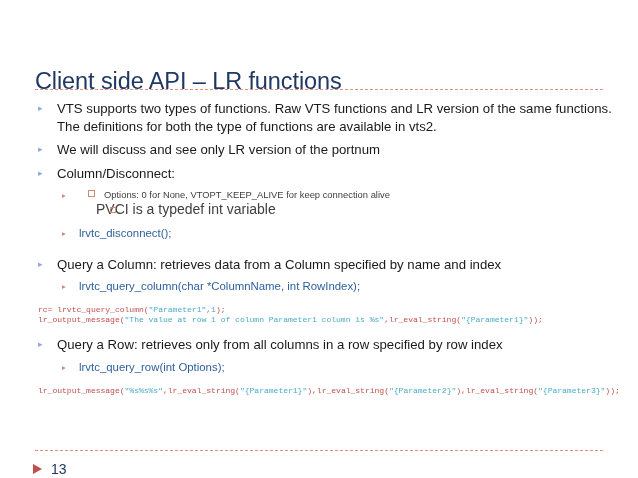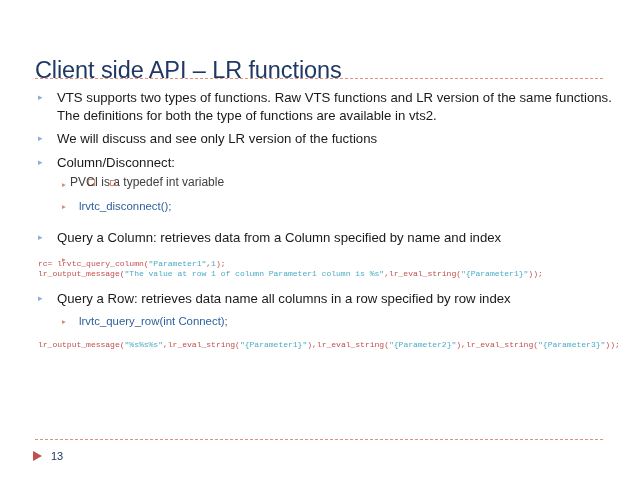--- a/index.html
+++ b/index.html
@@ -10,21 +10,21 @@
   body {
     width: 638px;
     height: 478px;
     position: relative;
     overflow: hidden;
     font-family: "Liberation Sans", sans-serif;
     color: #262626;
   }
   .slide {
     position: absolute;
-    left: 0; top: 1px;
+    left: 0; top: 12px;
     width: 638px;
     height: 430px;
     background: #ffffff;
   }
 
   
   .slide-title {
     position: absolute;
     left: 35px;
     top: 40px;
@@ -97,22 +97,22 @@
     position: absolute;
     left: 88px;
     top: 2px;
     width: 4.5px;
     height: 4.5px;
     border: 1px solid #D08B7A;
     display: inline-block;
   }
   .lvl4 {
     margin: 0 0 3px 0;
-    padding-left: 70px;
-    font-size: 12px;
+    padding-left: 96px;
+    font-size: 14px;
     line-height: 11.5px;
     color: #404040;
   }
   .lvl4 .mark {
     position: absolute;
     left: 110px;
     top: 2.5px;
     width: 4px;
     height: 4px;
     border: 1px solid #D08B7A;
@@ -153,55 +153,56 @@
     align-items: center;
     gap: 9px;
   }
   .footer-arrow {
     width: 0; height: 0;
     border-left: 9px solid #C0504D;
     border-top: 5.5px solid transparent;
     border-bottom: 5.5px solid transparent;
   }
   .page-number {
-    font-size: 11px;
+    font-size: 14px;
     color: #1F3864;
   }
 </style>
 </head>
 <body>
 
 <div class="slide">
 
   <h1 class="slide-title">Client side API – LR functions</h1>
   <div class="title-rule"></div>
 
   <div class="body">
 
     <div class="bullet lvl1">
       <span class="mark">▸</span>
       <span>VTS supports two types of functions. Raw VTS functions and LR version of the same functions. The definitions for both the type of  functions are available in vts2.</span>
     </div>
 
     <div class="bullet lvl1">
       <span class="mark">▸</span>
-      <span>We will discuss and see only LR version of the fuctions</span>
+      <span>We will discuss and see only LR version of the portnum</span>
     </div>
 
     <div class="bullet lvl1">
       <span class="mark">▸</span>
       <span>Column/Disconnect:</span>
     </div>
 
     <div class="bullet lvl2">
       <span class="mark">▸</span>
     </div>
 
     <div class="bullet lvl3">
       <span class="mark"></span>
+      <span>Options: 0 for None, VTOPT_KEEP_ALIVE for keep connection alive</span>
     </div>
 
     <div class="bullet lvl4">
       <span class="mark"></span>
       <span>PVCI  is a typedef int variable</span>
     </div>
 
     <div class="spacer-sm"></div>
 
     <div class="bullet lvl2">
@@ -211,39 +212,40 @@
 
     <div class="spacer-md"></div>
 
     <div class="bullet lvl1">
       <span class="mark">▸</span>
       <span>Query a Column: retrieves data from a Column specified by name and index</span>
     </div>
 
     <div class="bullet lvl2">
       <span class="mark">▸</span>
+      <span>lrvtc_query_column(char *ColumnName, int RowIndex);</span>
     </div>
 
     <div class="spacer-sm"></div>
 
     <div class="code-block">
       <span class="ln"><span>rc= lrvtc_query_column(</span><span class="str">"Parameter1"</span><span>,</span><span class="num">1</span><span>);</span></span>
       <span class="ln"><span>lr_output_message(</span><span class="str">"The value at row 1 of column Parameter1 column is %s"</span><span>,lr_eval_string(</span><span class="str">"{Parameter1}"</span><span>));</span></span>
     </div>
 
     <div class="spacer-md"></div>
 
     <div class="bullet lvl1">
       <span class="mark">▸</span>
-      <span>Query a Row: retrieves data name all columns in a row specified by row index</span>
-    </div>
-
-    <div class="bullet lvl2">
-      <span class="mark">▸</span>
-      <span>lrvtc_query_row(int Connect);</span>
+      <span>Query a Row: retrieves only from all columns in a row specified by row index</span>
+    </div>
+
+    <div class="bullet lvl2">
+      <span class="mark">▸</span>
+      <span>lrvtc_query_row(int Options);</span>
     </div>
 
     <div class="spacer-sm"></div>
 
     <div class="code-block">
       <span class="ln"><span>lr_output_message(</span><span class="str">"%s%s%s"</span><span>,lr_eval_string(</span><span class="str">"{Parameter1}"</span><span>),lr_eval_string(</span><span class="str">"{Parameter2}"</span><span>),lr_eval_string(</span><span class="str">"{Parameter3}"</span><span>));</span></span>
     </div>
 
   </div>
 

